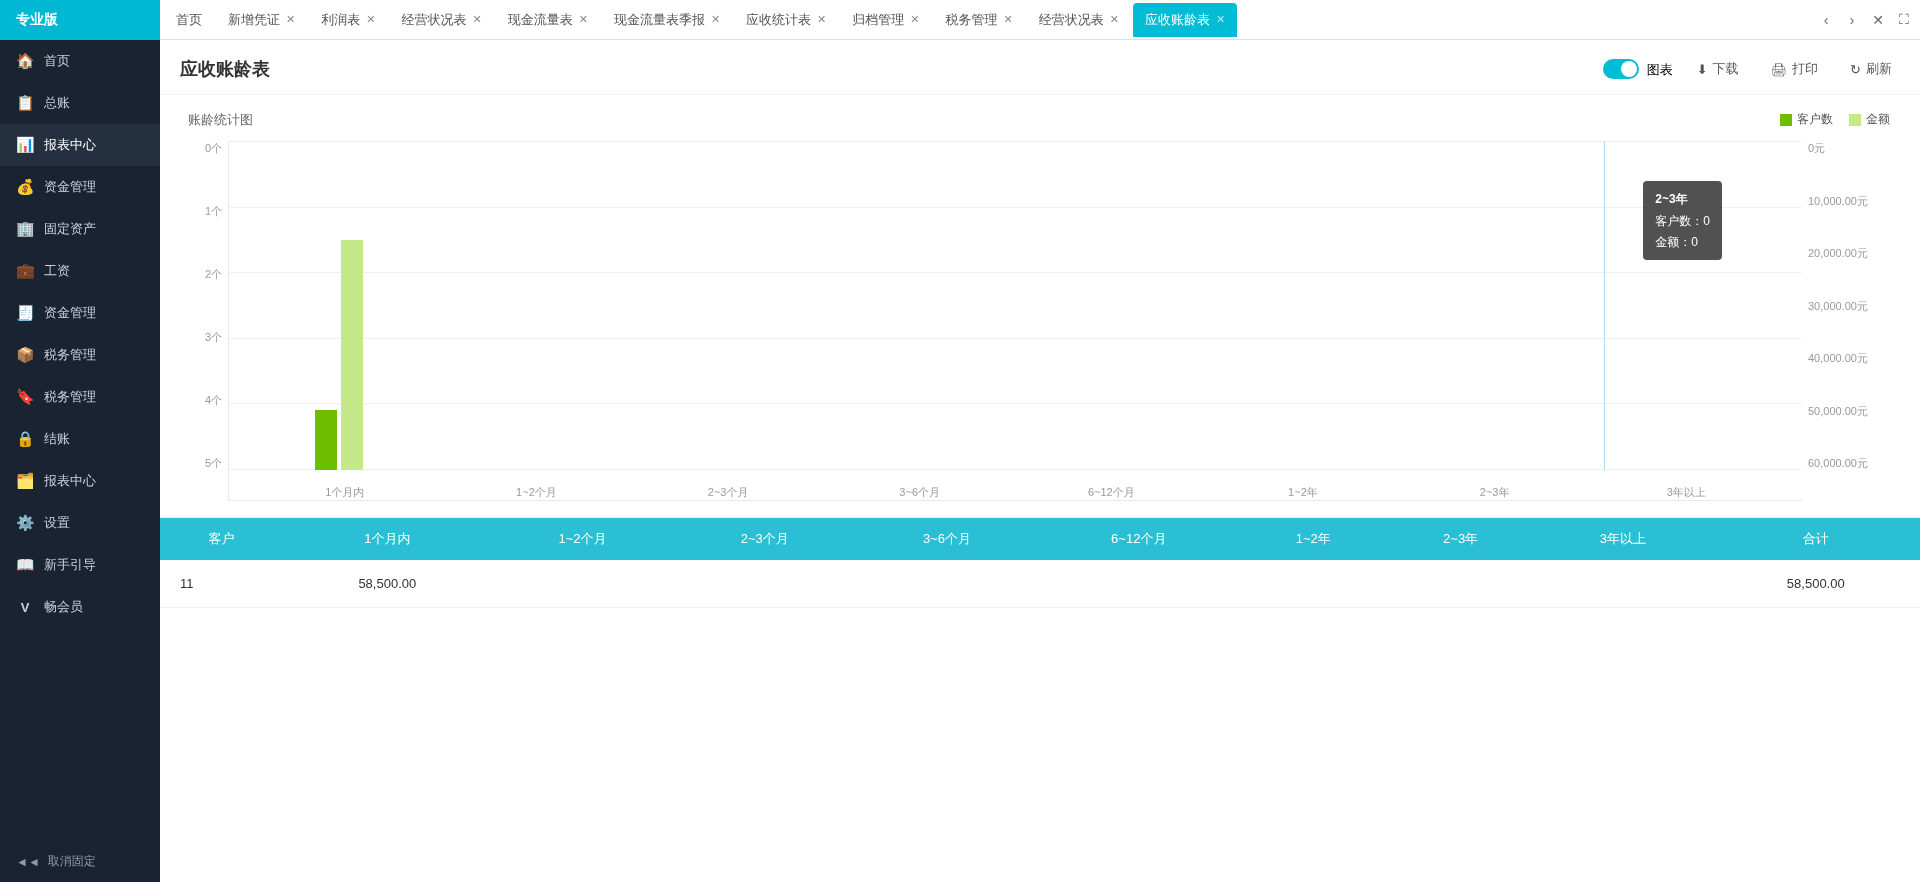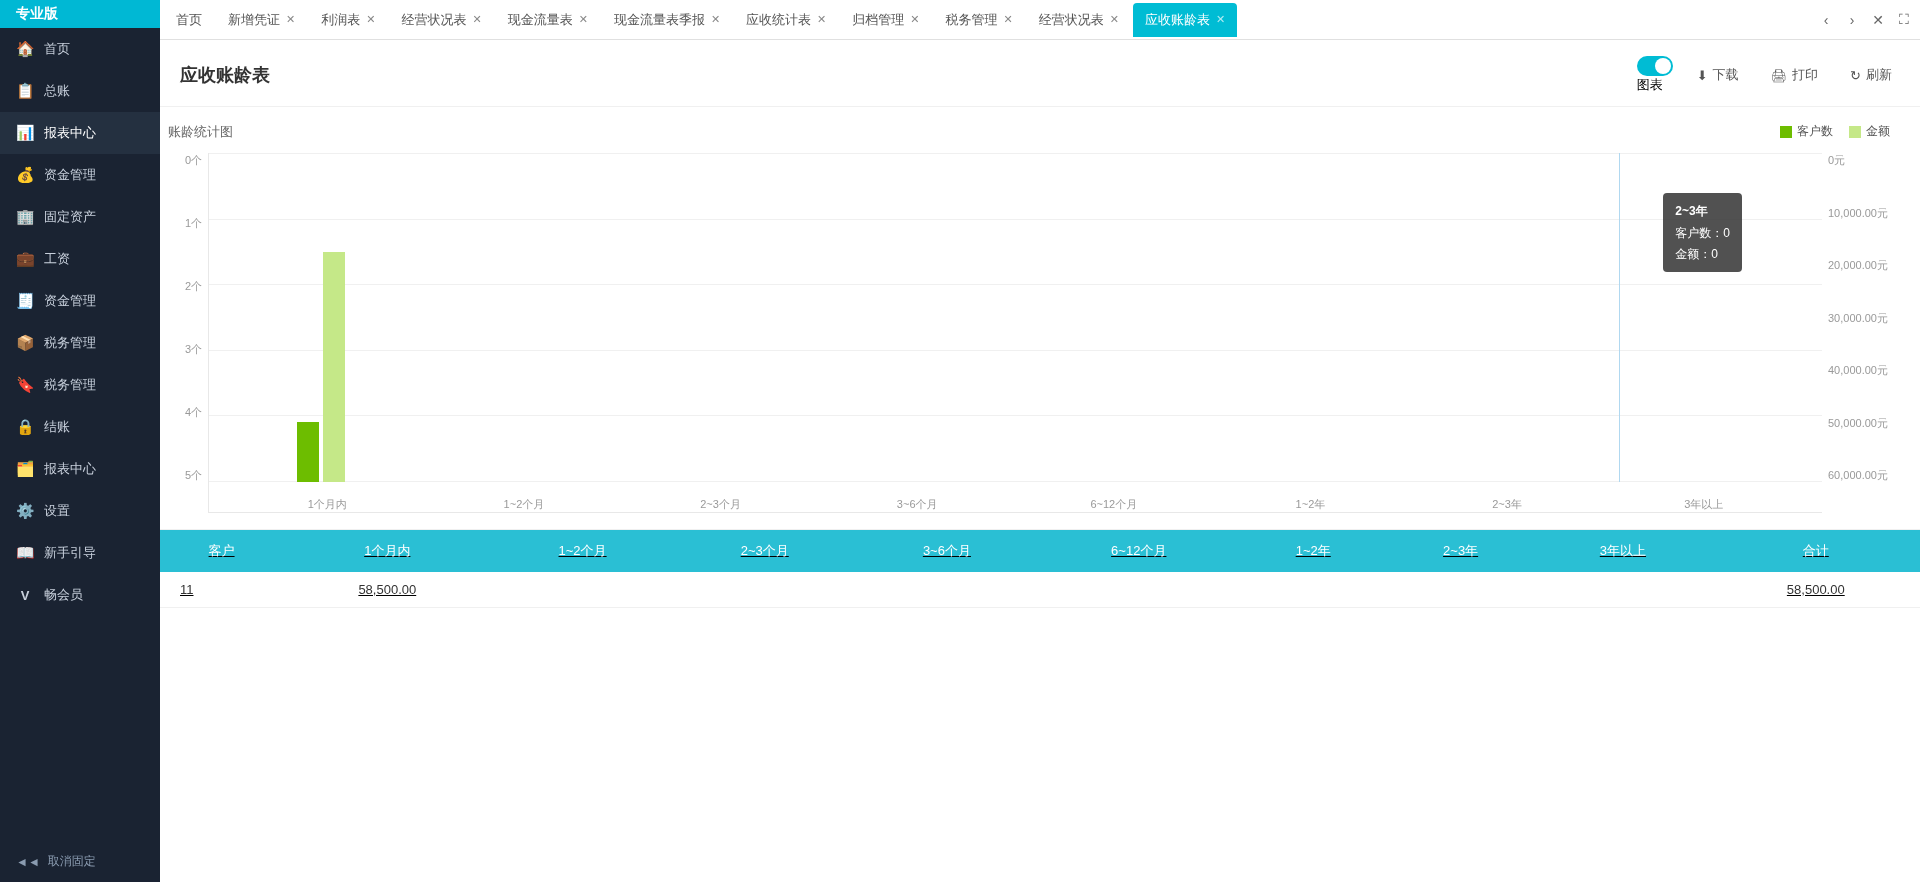--- a/index.html
+++ b/index.html
@@ -14,21 +14,21 @@
       flex-direction: column;
       flex-shrink: 0;
       height: 100%;
     }
     .sidebar-logo {
       background: #00b8d4;
       color: white;
       font-size: 14px;
       font-weight: bold;
       padding: 8px 16px;
-      height: 28px;
+      height: 40px;
       display: flex;
       align-items: center;
     }
     .sidebar-item {
       display: flex;
       align-items: center;
       padding: 12px 16px;
       cursor: pointer;
       gap: 10px;
       color: #c8d0dc;
@@ -119,22 +119,22 @@
       font-weight: 600;
       color: #333;
     }
     .header-actions {
       display: flex;
       align-items: center;
       gap: 16px;
     }
     .toggle-group {
       display: flex;
-      align-items: flex-start;
-      flex-direction: column;
+      align-items: flex-end;
+      gap: 8px;
     }
     .toggle-switch {
       width: 36px;
       height: 20px;
       background: #00bcd4;
       border-radius: 10px;
       position: relative;
       cursor: pointer;
     }
     .toggle-switch::after {
@@ -153,21 +153,21 @@
       gap: 5px;
       color: #555;
       cursor: pointer;
       font-size: 13px;
       padding: 4px 8px;
       border-radius: 4px;
     }
 
     
     .chart-section {
-      padding: 16px 8px;
+      padding: 16px 28px;
       border-bottom: 1px solid #f0f0f0;
       position: relative;
     }
     .chart-title {
       font-size: 13px;
       color: #666;
       margin-bottom: 12px;
     }
     .chart-legend {
       position: absolute;
@@ -298,37 +298,36 @@
       top: 0;
       bottom: 30px;
       width: 1px;
       background: #b0d8f0;
     }
 
     
     .data-table {
       width: 100%;
       border-collapse: collapse;
-      text-decoration: underline;
     }
     .data-table thead tr {
       background: #2abfd4;
       color: white;
     }
     .data-table thead th {
       padding: 12px 10px;
       text-align: center;
       font-weight: normal;
       font-size: 13px;
     }
     .data-table tbody tr {
       border-bottom: 1px solid #f0f0f0;
     }
     .data-table tbody td {
-      padding: 10px 10px;
+      padding: 16px 10px;
       text-align: center;
       font-size: 13px;
       color: #333;
     }
     .data-table tbody td:first-child {
       text-align: left;
       padding-left: 20px;
     }
     .data-table .total-row td {
       font-weight: bold;

